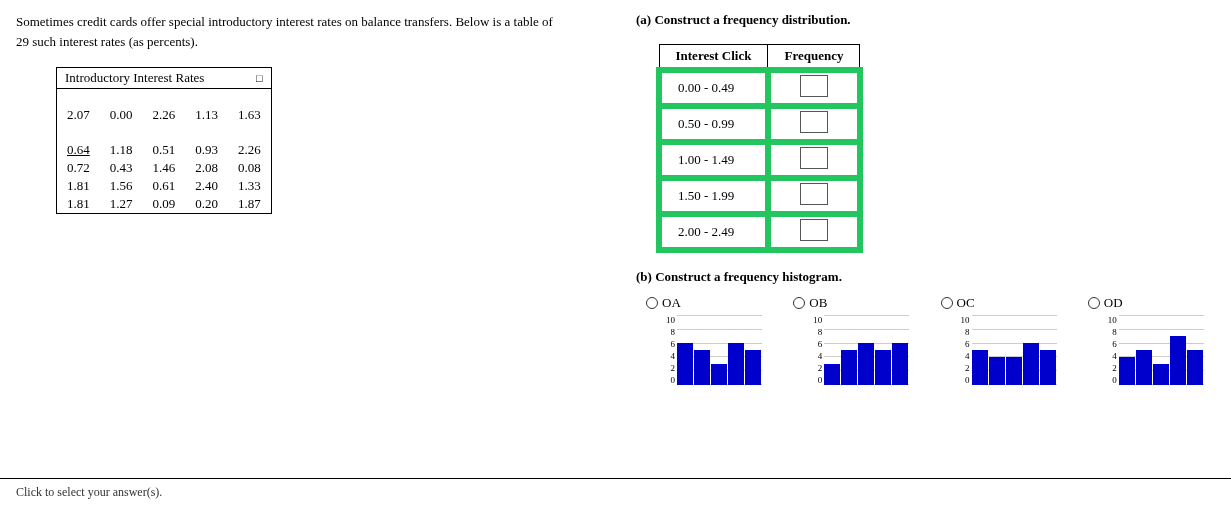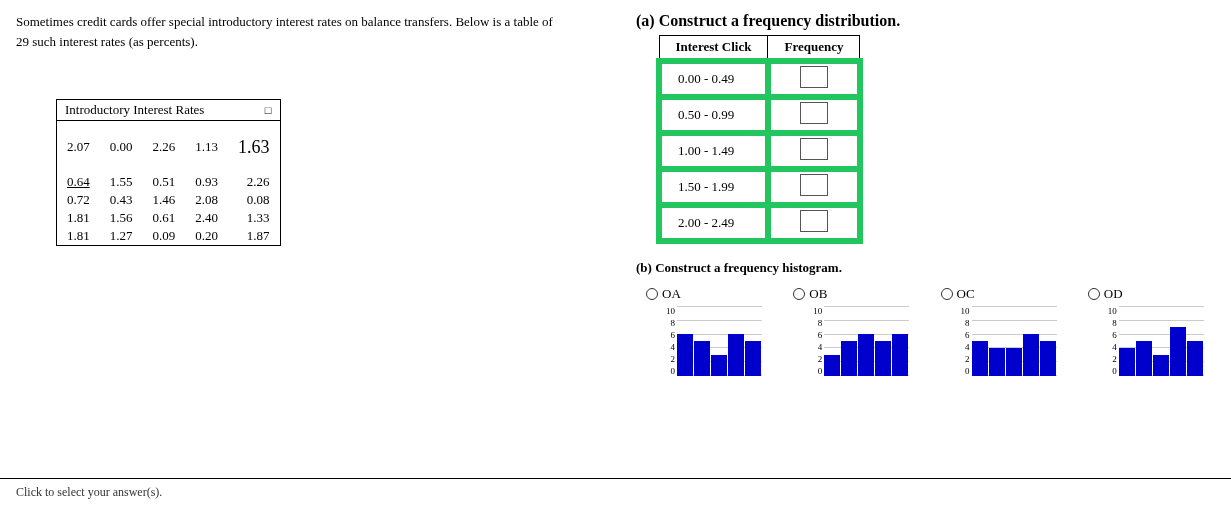--- a/index.html
+++ b/index.html
@@ -43,23 +43,23 @@
     }
     .data-table-outer {
       border: 1px solid #000;
     }
     .data-table-outer td {
       border: none;
     }
 
     
     .part-a-label {
-      font-size: 16px;
+      font-size: 13px;
       font-weight: bold;
-      margin-bottom: 5px;
+      margin-bottom: 16px;
     }
     .freq-table {
       border-collapse: collapse;
       margin-left: 20px;
       margin-bottom: 16px;
     }
     .freq-table th {
       border: 1px solid #000;
       padding: 3px 16px;
       font-size: 13px;
@@ -178,42 +178,42 @@
 
 <div class="main-container">
 
   <div class="left-panel">
     <p class="intro-text">
       <span>Sometimes credit cards offer special introductory interest rates on balance transfers. Below is a table of</span><br>
       <span>29 such interest rates (as percents).</span>
     </p>
 
     <div class="data-table-wrapper">
-      <table class="data-table-outer" style="border-collapse:collapse;margin-top:32px;">
+      <table class="data-table-outer" style="border-collapse:collapse;">
         <thead>
           <tr>
             <td colspan="5" style="padding:2px 8px; border-bottom:1px solid #000; border:1px solid #000;">
               <div class="caption-row">
                 <span style="font-size:13px;">Introductory Interest Rates</span>
                 <span style="font-size:11px; margin-left:8px;">□</span>
               </div>
             </td>
           </tr>
         </thead>
         <tbody id="data-table-body">
         <tr>
               <td style="padding: 1px 10px; text-align: right; font-size: 13px; border: none;">2.07</td>
               <td style="padding: 1px 10px; text-align: left; font-size: 13px; border: none;">0.00</td>
               <td style="padding: 1px 10px; text-align: right; font-size: 13px; border: none;">2.26</td>
               <td style="padding: 18px 10px; text-align: right; font-size: 13px; border: none;">1.13</td>
-              <td style="padding: 1px 10px; text-align: right; font-size: 18px; border: none;">1.63</td>
+              <td style="padding: 1px 10px; text-align: right; font-size: 13px; border: none;">1.63</td>
             </tr>
             <tr>
               <td style="padding: 1px 10px; text-align: right; font-size: 13px; border: none; text-decoration: underline;">0.64</td>
-              <td style="padding: 1px 10px; text-align: right; font-size: 13px; border: none;">1.55</td>
+              <td style="padding: 1px 10px; text-align: right; font-size: 13px; border: none;">1.18</td>
               <td style="padding: 1px 10px; text-align: right; font-size: 13px; border: none;">0.51</td>
               <td style="padding: 1px 10px; text-align: right; font-size: 13px; border: none;">0.93</td>
               <td style="padding: 1px 10px; text-align: right; font-size: 13px; border: none;">2.26</td>
             </tr>
             <tr>
               <td style="padding: 1px 10px; text-align: right; font-size: 13px; border: none;">0.72</td>
               <td style="padding: 1px 10px; text-align: right; font-size: 13px; border: none;">0.43</td>
               <td style="padding: 1px 10px; text-align: right; font-size: 13px; border: none;">1.46</td>
               <td style="padding: 1px 10px; text-align: center; font-size: 13px; border: none;">2.08</td>
               <td style="padding: 1px 10px; text-align: right; font-size: 13px; border: none;">0.08</td>

